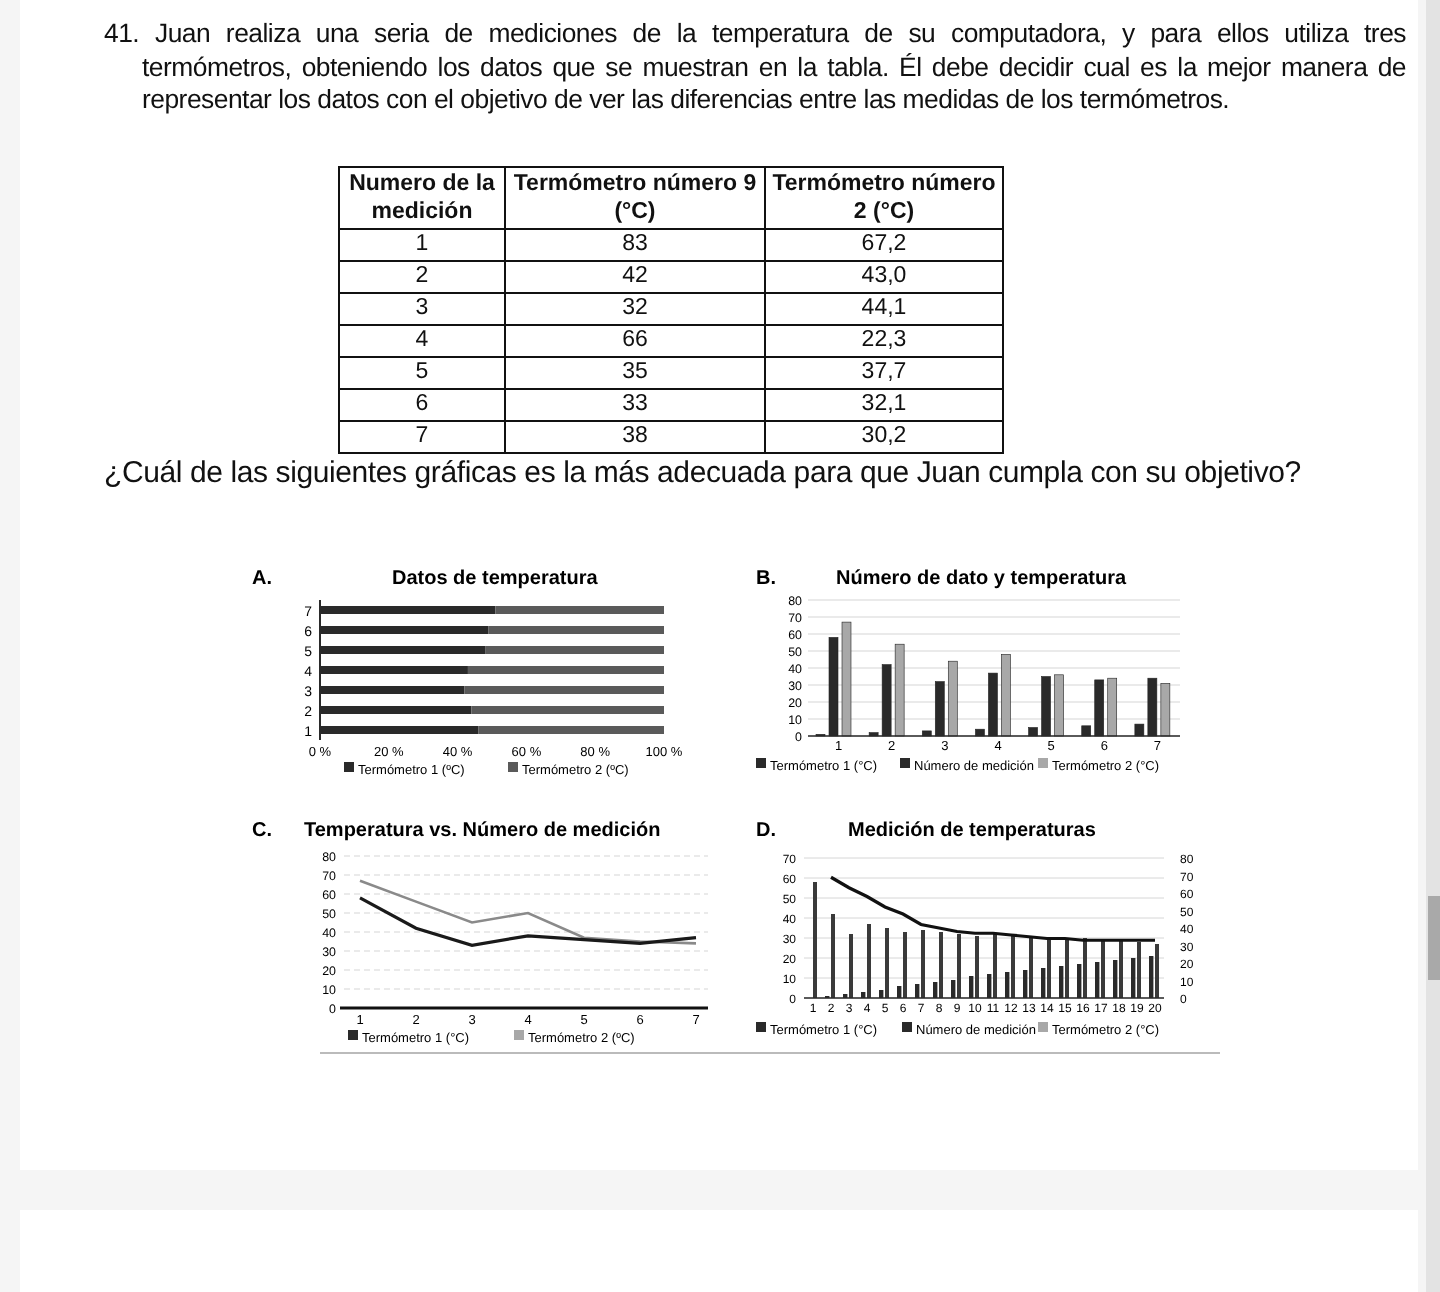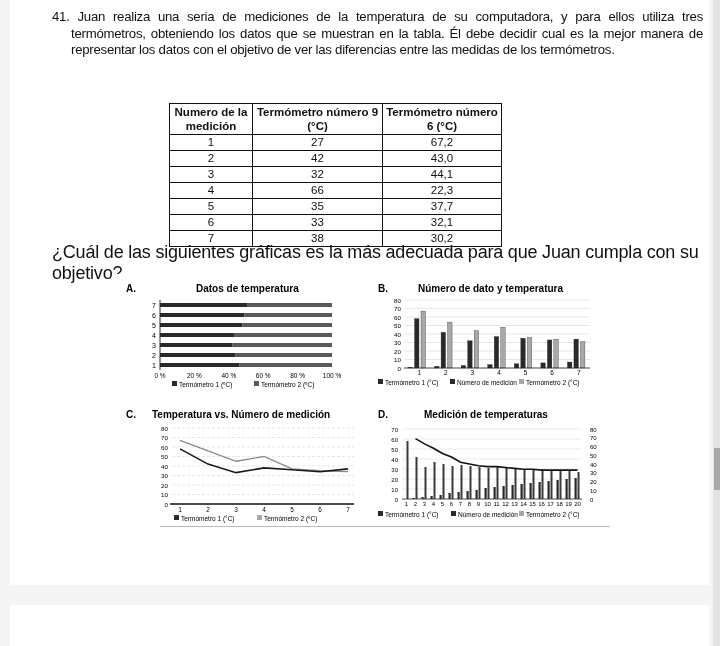--- a/index.html
+++ b/index.html
@@ -17,28 +17,28 @@
   .scroll-track { position:absolute; left:713px; top:0; width:7px; height:646px; background:#e3e3e3; }
   .scroll-thumb { position:absolute; left:714px; top:448px; width:6px; height:42px; background:#a9a9a9; }
   .q-intro {
     position:absolute; left:52px; top:9px; width:632px;
     font-size:13.2px; line-height:16.5px; text-align:justify;
     padding-left:19px; text-indent:-19px;
     font-family:"Liberation Sans Narrow","Liberation Sans",sans-serif;
     letter-spacing:-0.25px;
   }
   table.data {
-    position:absolute; left:169px; top:103px; width:333px;
+    position:absolute; left:169px; top:83px; width:333px;
     border-collapse:collapse; font-size:11.5px;
   }
   table.data th, table.data td { border:1px solid #111; text-align:center; padding:0; }
   table.data th { font-weight:bold; line-height:14px; padding:1px 2px; }
   table.data td { height:15px; line-height:15px; }
   .question {
-    position:absolute; left:52px; top:242px; font-size:18px; letter-spacing:-0.2px;
+    position:absolute; left:52px; top:228px; font-size:15px; letter-spacing:-0.2px;
   }
   .scan {
     position:absolute; left:112px; top:274px; width:497px; height:254px;
     background:#fff;
   }
   .scan-edge { position:absolute; left:160px; top:526px; width:450px; height:1px; background:#bbb; }
   .panel { position:absolute; width:250px; height:126px; }
   .panel svg { position:absolute; left:0; top:0; }
 </style>
 </head>
@@ -49,27 +49,27 @@
 <div class="scroll-track"></div>
 <div class="scroll-thumb"></div>
 
 <div class="q-intro"><span>41.</span> <span>Juan realiza una seria de mediciones de la temperatura de su computadora, y para ellos utiliza tres termómetros, obteniendo los datos que se muestran en la tabla. Él debe decidir cual es la mejor manera de representar los datos con el objetivo de ver las diferencias entre las medidas de los termómetros.</span></div>
 
 <table class="data">
   <thead>
     <tr>
       <th style="width:78px">Numero de la medición</th>
       <th style="width:125px">Termómetro número 9 (°C)</th>
-      <th>Termómetro número 6 (°C)</th>
+      <th>Termómetro número 2 (°C)</th>
     </tr>
   </thead>
   <tbody id="tbody">
       <tr>
         <td>1</td>
-        <td>27</td>
+        <td>83</td>
         <td>67,2</td>
       </tr>
       <tr>
         <td>2</td>
         <td>42</td>
         <td>43,0</td>
       </tr>
       <tr>
         <td>3</td>
         <td>32</td>

